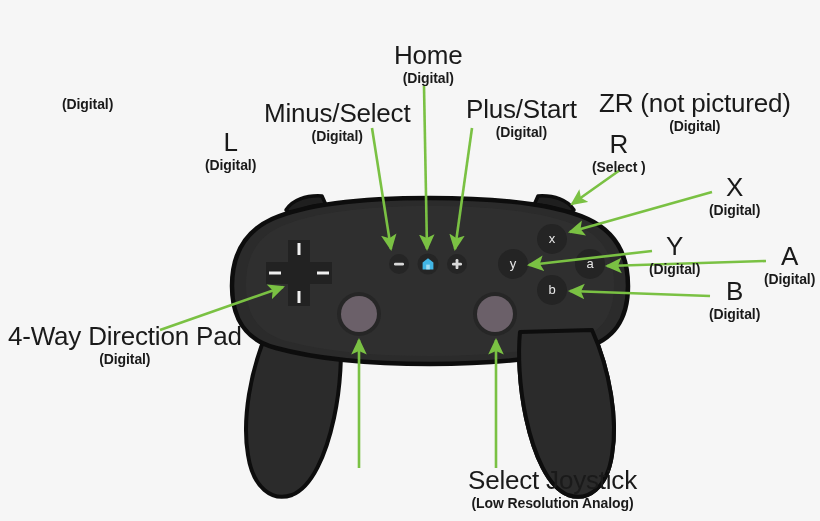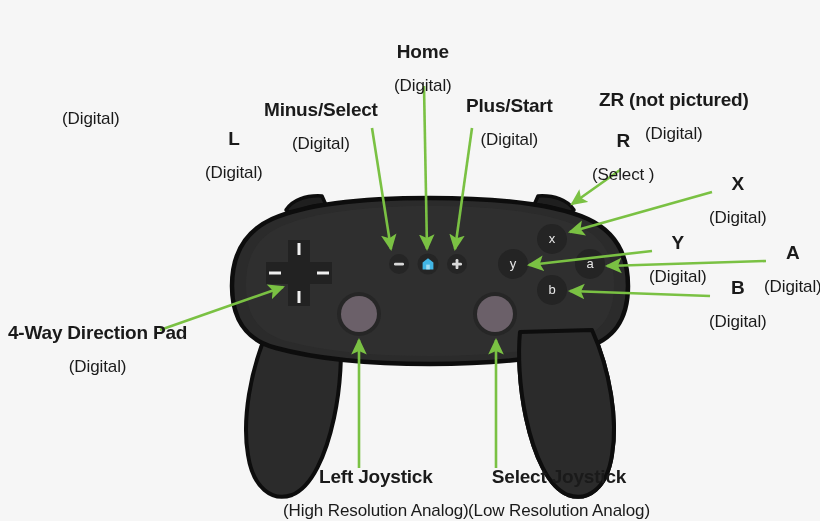--- a/index.html
+++ b/index.html
@@ -26,29 +26,29 @@
   .callout {
     position: absolute;
     text-align: center;
     color: #1a1a1a;
     line-height: 1.0;
     white-space: nowrap;
     pointer-events: none;
   }
   .callout .title {
     display: block;
-    font-size: 19px;
-    font-weight: 700;
+    font-size: 26px;
+    font-weight: 400;
     letter-spacing: -0.2px;
   }
   .callout .sub {
     display: block;
-    font-size: 17px;
-    font-weight: 400;
-    margin-top: 16px;
+    font-size: 14px;
+    font-weight: 700;
+    margin-top: 3px;
     letter-spacing: -0.1px;
   }
   .btn-glyph {
     position: absolute;
     color: #e8e8e8;
     font-family: "Liberation Sans", sans-serif;
     pointer-events: none;
     text-align: center;
   }
 </style>
@@ -211,23 +211,19 @@
   <div class="callout" style="left:709px; top:278px;">
     <span class="title">B</span>
     <span class="sub">(Digital)</span>
   </div>
 
   <div class="callout" style="left:8px; top:323px;">
     <span class="title">4-Way Direction Pad</span>
     <span class="sub">(Digital)</span>
   </div>
 
-  <div class="callout" style="left:283px; top:467px;">
-    <span class="title">Left Joystick</span>
-    <span class="sub">(High Resolution Analog)</span>
-  </div>
 
   <div class="callout" style="left:468px; top:467px;">
     <span class="title">Select Joystick</span>
     <span class="sub">(Low Resolution Analog)</span>
   </div>
 
 </div>
 
 </body></html>

